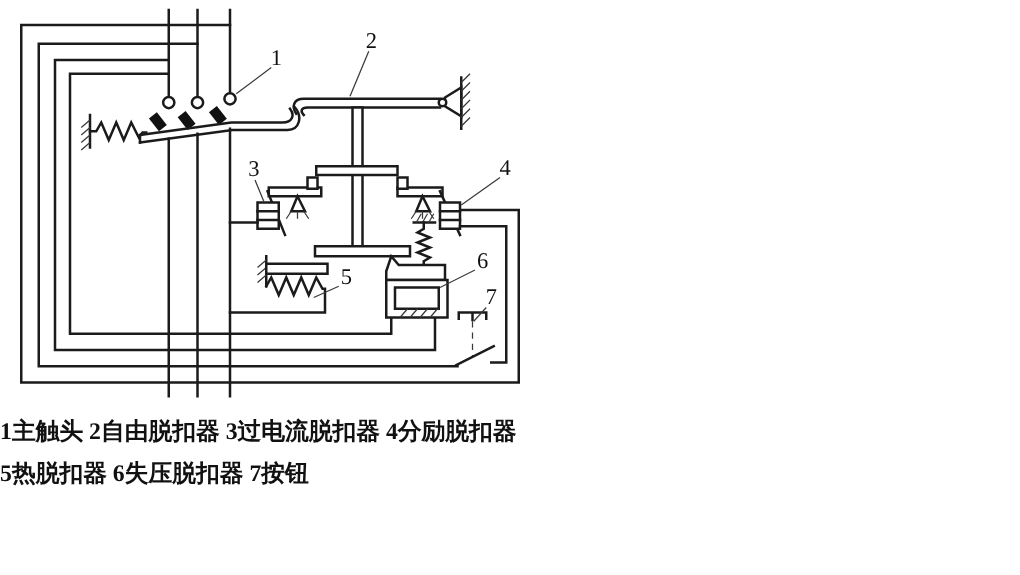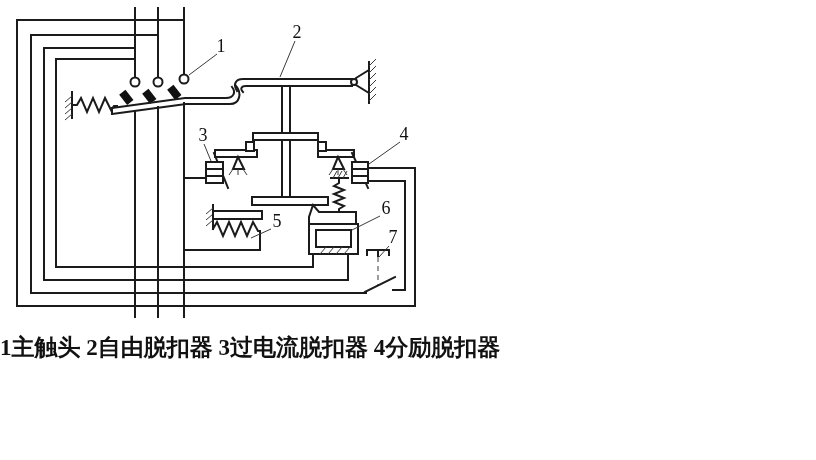--- a/index.html
+++ b/index.html
@@ -2,22 +2,22 @@
 <html><head>
 <meta charset="utf-8">
 <style>
   html,body{margin:0;padding:0;background:#ffffff;}
   #screen{
     position:relative;width:816px;height:460px;background:#ffffff;overflow:hidden;
     font-family:"Liberation Serif","DejaVu Serif",serif;
   }
   #schematic{position:absolute;left:0;top:0;}
   .caption{
-    position:absolute;left:0;width:496px;text-align:right;
-    font-weight:bold;font-size:23px;color:#111;letter-spacing:0px;
+    position:absolute;left:0;width:496px;text-align:left;
+    font-weight:bold;font-size:19px;color:#111;letter-spacing:0px;
     font-family:"Liberation Serif","DejaVu Serif",serif;white-space:nowrap;
   }
   #caption1{top:332px;}
   #caption2{top:366px;}
   svg .w{stroke:#1b1b1b;stroke-width:2;fill:none;stroke-linecap:square;stroke-linejoin:miter;}
   svg .wf{stroke:#1b1b1b;stroke-width:2;fill:#ffffff;stroke-linejoin:miter;}
   svg .thin{stroke:#3a3a3a;stroke-width:1;fill:none;}
   svg .blk{fill:#111;stroke:none;}
   svg text.num{font-family:"Liberation Serif","DejaVu Serif",serif;font-size:18px;fill:#111;text-anchor:middle;}
 </style>
@@ -147,14 +147,15 @@
     <line class="thin" x1="271" y1="229" x2="251" y2="238"></line>
     <text class="num" x="277" y="227">5</text>
     <line class="thin" x1="380" y1="216" x2="352" y2="230"></line>
     <text class="num" x="386" y="214">6</text>
     <line class="thin" x1="389" y1="246" x2="379" y2="257"></line>
     <text class="num" x="393" y="243">7</text>
   </g>
 </svg>
 
 <div class="caption" id="caption1">1主触头 2自由脱扣器 3过电流脱扣器 4分励脱扣器</div>
+<div class="caption" id="caption2">5热脱扣器 6失压脱扣器 7按钮</div>
 
 </div>
 
 </body></html>

